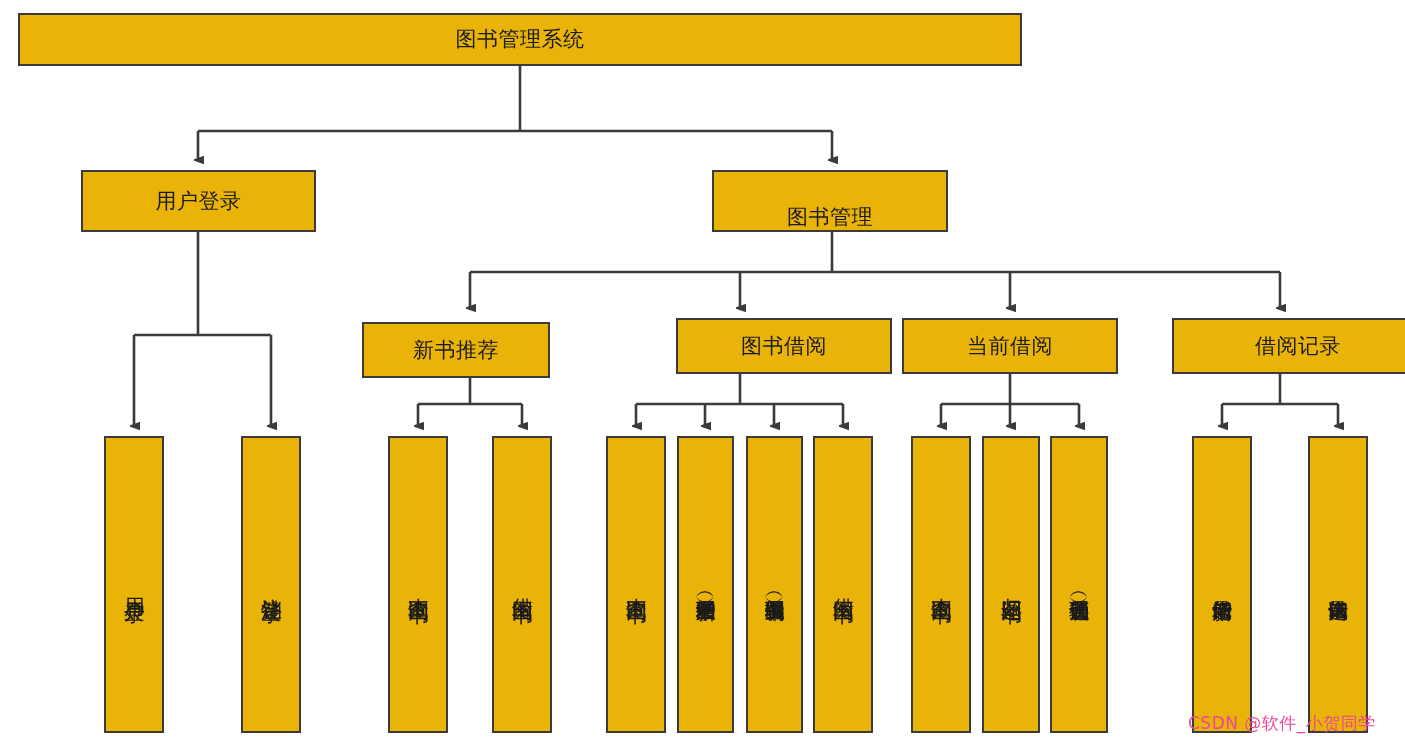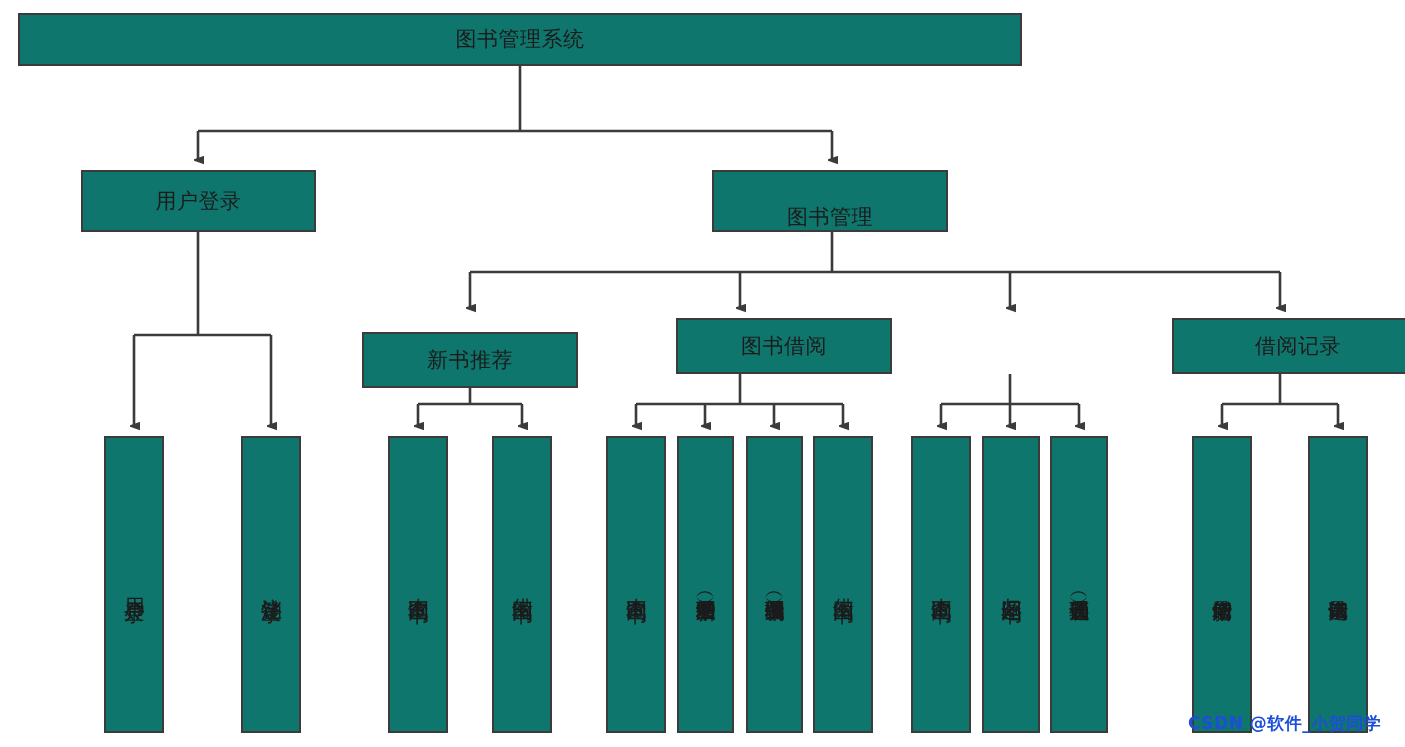--- a/index.html
+++ b/index.html
@@ -22,21 +22,21 @@
     left: 0;
     top: 0;
     width: 1405px;
     height: 747px;
     pointer-events: none;
   }
   .node {
     position: absolute;
     box-sizing: border-box;
     border: 2.5px solid #3b3b3b;
-    background: #0f766e;
+    background: #eab308;
     display: flex;
     align-items: center;
     justify-content: center;
     color: #1b1b1b;
     text-align: center;
     line-height: 1.18;
   }
   .node.horiz {
     font-size: 21px;
     letter-spacing: 0.5px;
@@ -53,24 +53,23 @@
     text-orientation: upright;
     white-space: pre-line;
   }
   .node.vert.tight {
     letter-spacing: 0px;
     font-size: 20px;
   }
   .watermark {
     position: absolute;
     font-size: 17px;
-    color: #1d4ed8;
+    color: #ec4899;
     white-space: nowrap;
     letter-spacing: 0.5px;
-    font-weight: bold;
   }
 </style>
 </head>
 <body>
 
 <div id="canvas">
 
   <svg id="edges" viewBox="0 0 1405 747">
     <defs>
       <marker id="arr" markerWidth="10" markerHeight="10" refX="4.2" refY="6" orient="auto" markerUnits="userSpaceOnUse">
@@ -125,25 +124,28 @@
     <span>图书管理系统</span>
   </div>
 
   <div class="node horiz" style="left:81px; top:170px; width:235px; height:62px;">
     <span>用户登录</span>
   </div>
   <div class="node horiz" style="left:712px; top:170px; width:236px; height:62px;align-items:flex-end;">
     <span>图书管理</span>
   </div>
 
-  <div class="node horiz" style="left:362px; top:332px; width:216px; height:56px;">
+  <div class="node horiz" style="left:362px; top:322px; width:188px; height:56px;">
     <span>新书推荐</span>
   </div>
   <div class="node horiz" style="left:632px; top:318px; width:216px; height:56px;margin-left:44px;">
     <span>图书借阅</span>
+  </div>
+  <div class="node horiz" style="left:902px; top:318px; width:216px; height:56px;">
+    <span>当前借阅</span>
   </div>
   <div class="node horiz" style="left:1172px; top:318px; width:252px; height:56px;">
     <span>借阅记录</span>
   </div>
 
   <div class="node vert" style="left:104px; top:436px; width:60px; height:297px;">
     <span>用户登录</span>
   </div>
   <div class="node vert" style="left:241px; top:436px; width:60px; height:297px;">
     <span>注销登录</span>

